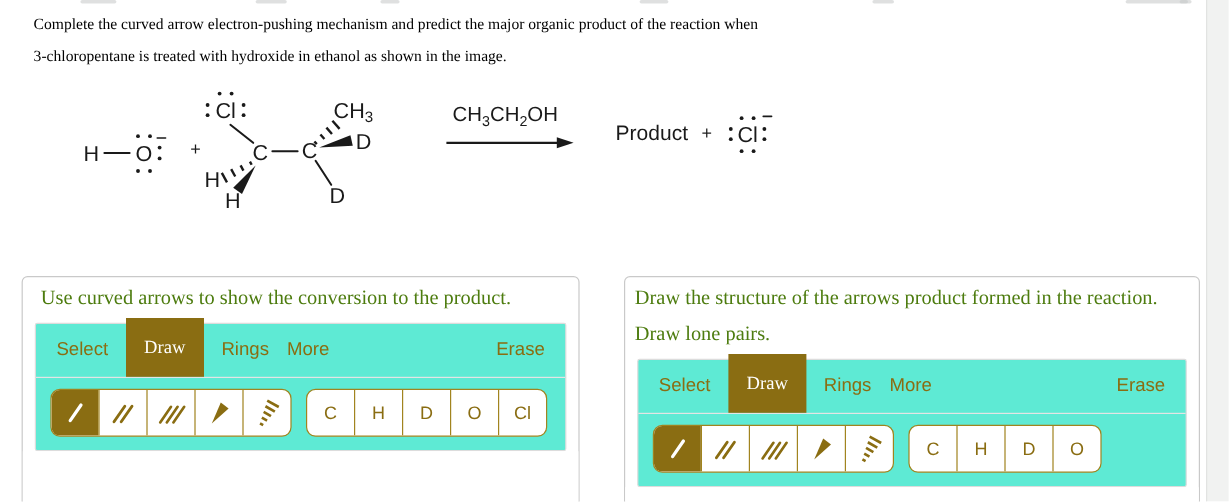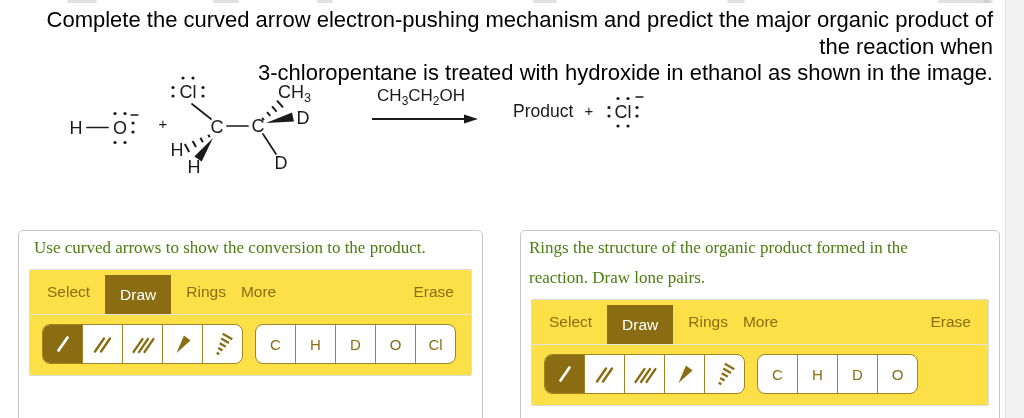--- a/index.html
+++ b/index.html
@@ -12,57 +12,57 @@
     --accent:#8a6d12;
     --gold-border:#a1841f;
     --panel-border:#c9c9c9;
     --box-border:#dcdcdc;
     --ink:#1a1a1a;
   }
   .top-clip{position:absolute;top:0;left:0;height:5px;width:1024px;}
   .top-clip span{position:absolute;top:0;height:3px;background:#c5c8c8;opacity:.55;border-radius:2px;filter:blur(.4px);}
   .question{
     position:absolute;left:28px;top:7px;width:965px;
-    font-family:Liberation Sans, sans-serif;
-    font-size:22px;line-height:26.5px;color:#000;text-align:right;
+    font-family:Liberation Serif, serif;
+    font-size:13px;line-height:26.5px;color:#000;
   }
   .scheme{position:absolute;left:60px;top:70px;}
   .panel{
     position:absolute;top:230px;height:210px;
     background:#fff;border:1px solid var(--panel-border);
     border-radius:5px;box-sizing:border-box;
     display:flex;flex-direction:column;
   }
   .panel-left{left:18px;width:465px;}
   .panel-right{left:520px;width:480px;}
   .prompt{
     font-family:"Liberation Serif", serif;
     font-size:17px;line-height:30px;color:#4d7c0f;
     padding:2px 12px 0 15px;
   }
   .panel-right .prompt{padding-left:8px;padding-right:30px;}
   .toolbox{
     margin:6px 10px 0 10px;
     border:1px solid var(--box-border);
-    border-radius:2px;background:#fde047;
+    border-radius:2px;background:#5eead4;
   }
   .tabs{
     display:flex;align-items:center;
     height:44px;padding:0 17px;
     border-bottom:1px solid #e4e4e4;
     gap:15px;
   }
   .tab{
     color:var(--accent);font-size:15.5px;
     cursor:pointer;white-space:nowrap;
   }
   .tab.active{
     background:var(--accent);color:#fff;
-    align-self:flex-end;height:39px;
-    display:flex;align-items:center;padding:0 15px;
+    align-self:flex-end;height:49px;
+    display:flex;align-items:center;padding:0 15px;font-family:Liberation Serif, serif;
   }
   .tab.erase{margin-left:auto;}
   .tools{
     display:flex;gap:12px;
     padding:9px 12px 11px 12px;
   }
   .btn-group{
     display:flex;border:1px solid var(--gold-border);
     border-radius:8px;overflow:hidden;background:#fff;
     height:38px;box-sizing:content-box;
@@ -204,21 +204,21 @@
           <div class="cell atom">D</div>
           <div class="cell atom">O</div>
           <div class="cell atom">Cl</div>
         </div>
     </div>
   </div>
   <div class="canvas"></div>
 </div>
 
 <div class="panel panel-right">
-  <div class="prompt">Rings the structure of the organic product formed in the reaction. Draw lone pairs.</div>
+  <div class="prompt">Draw the structure of the arrows product formed in the reaction. Draw lone pairs.</div>
   <div class="toolbox">
     <div class="tabs">
         <div class="tab">Select</div>
         <div class="tab active">Draw</div>
         <div class="tab">Rings</div>
         <div class="tab">More</div>
         <div class="tab erase">Erase</div>
       </div>
     <div class="tools">
       <div class="btn-group bond-group">

